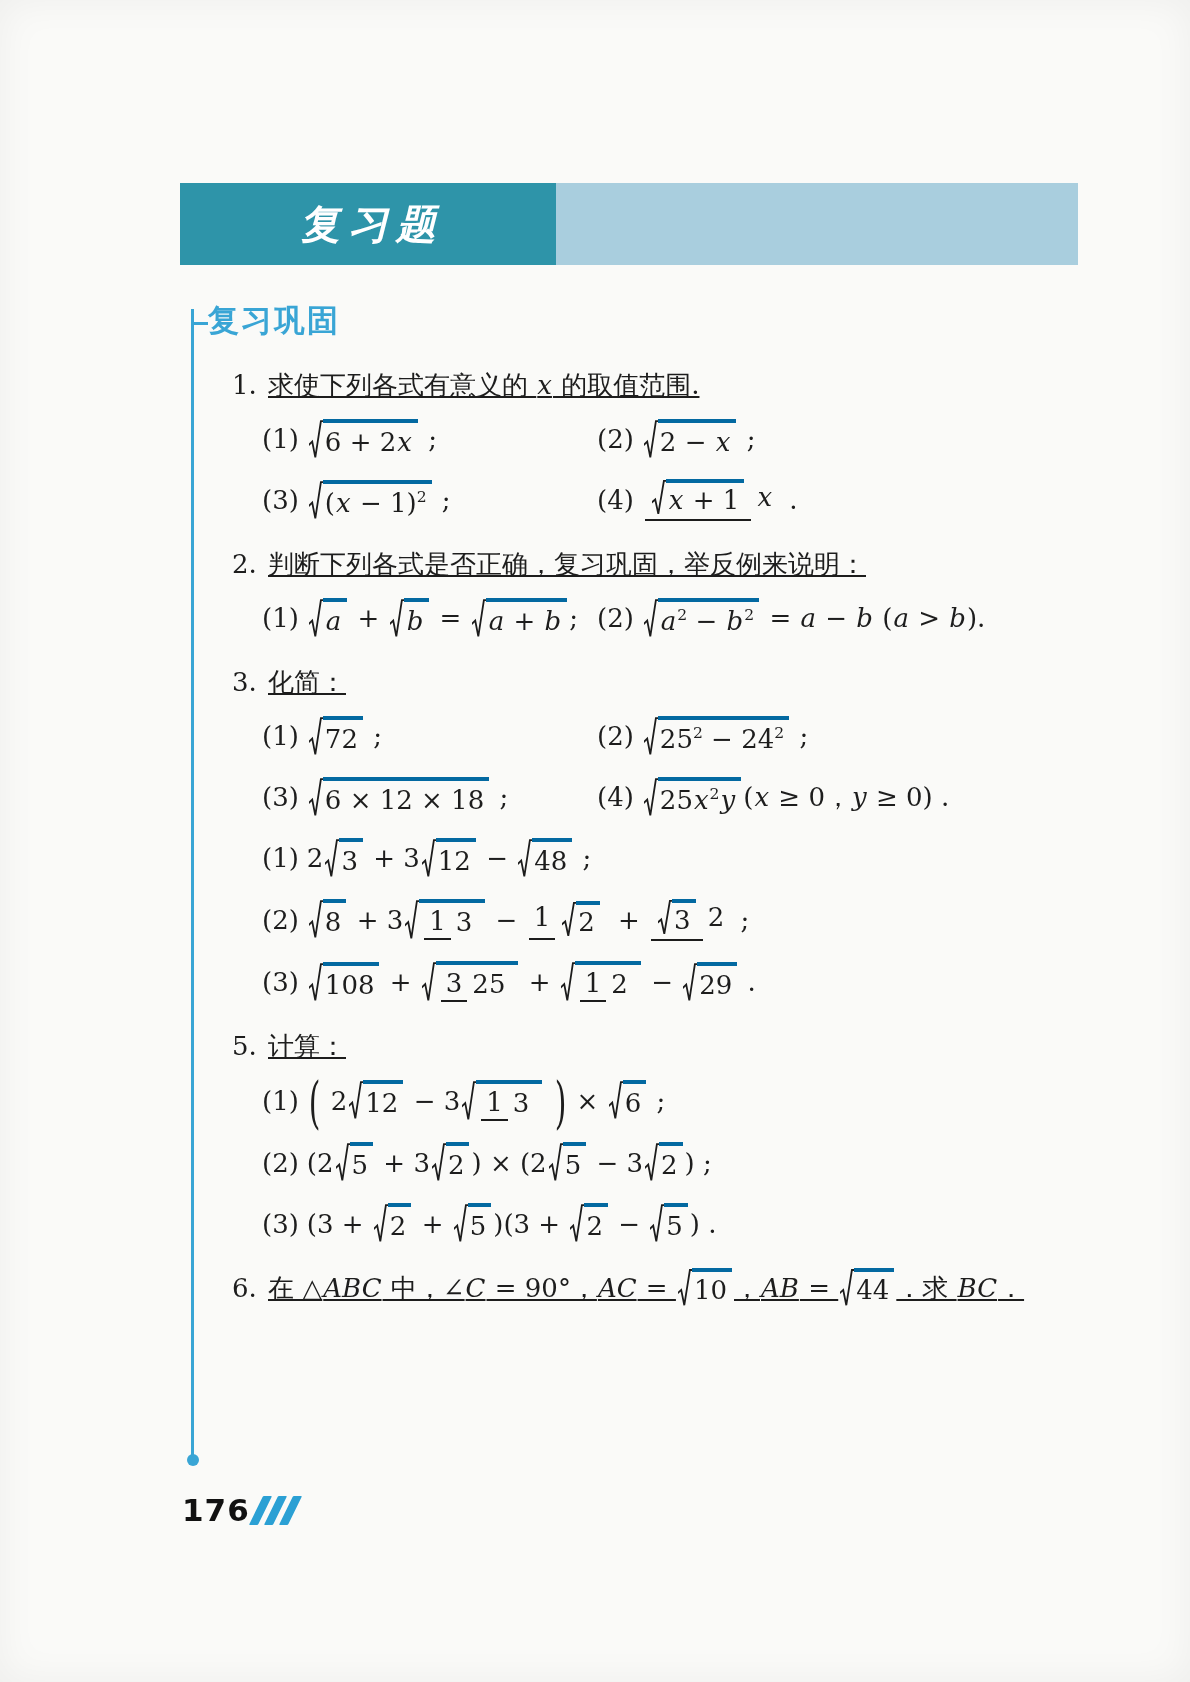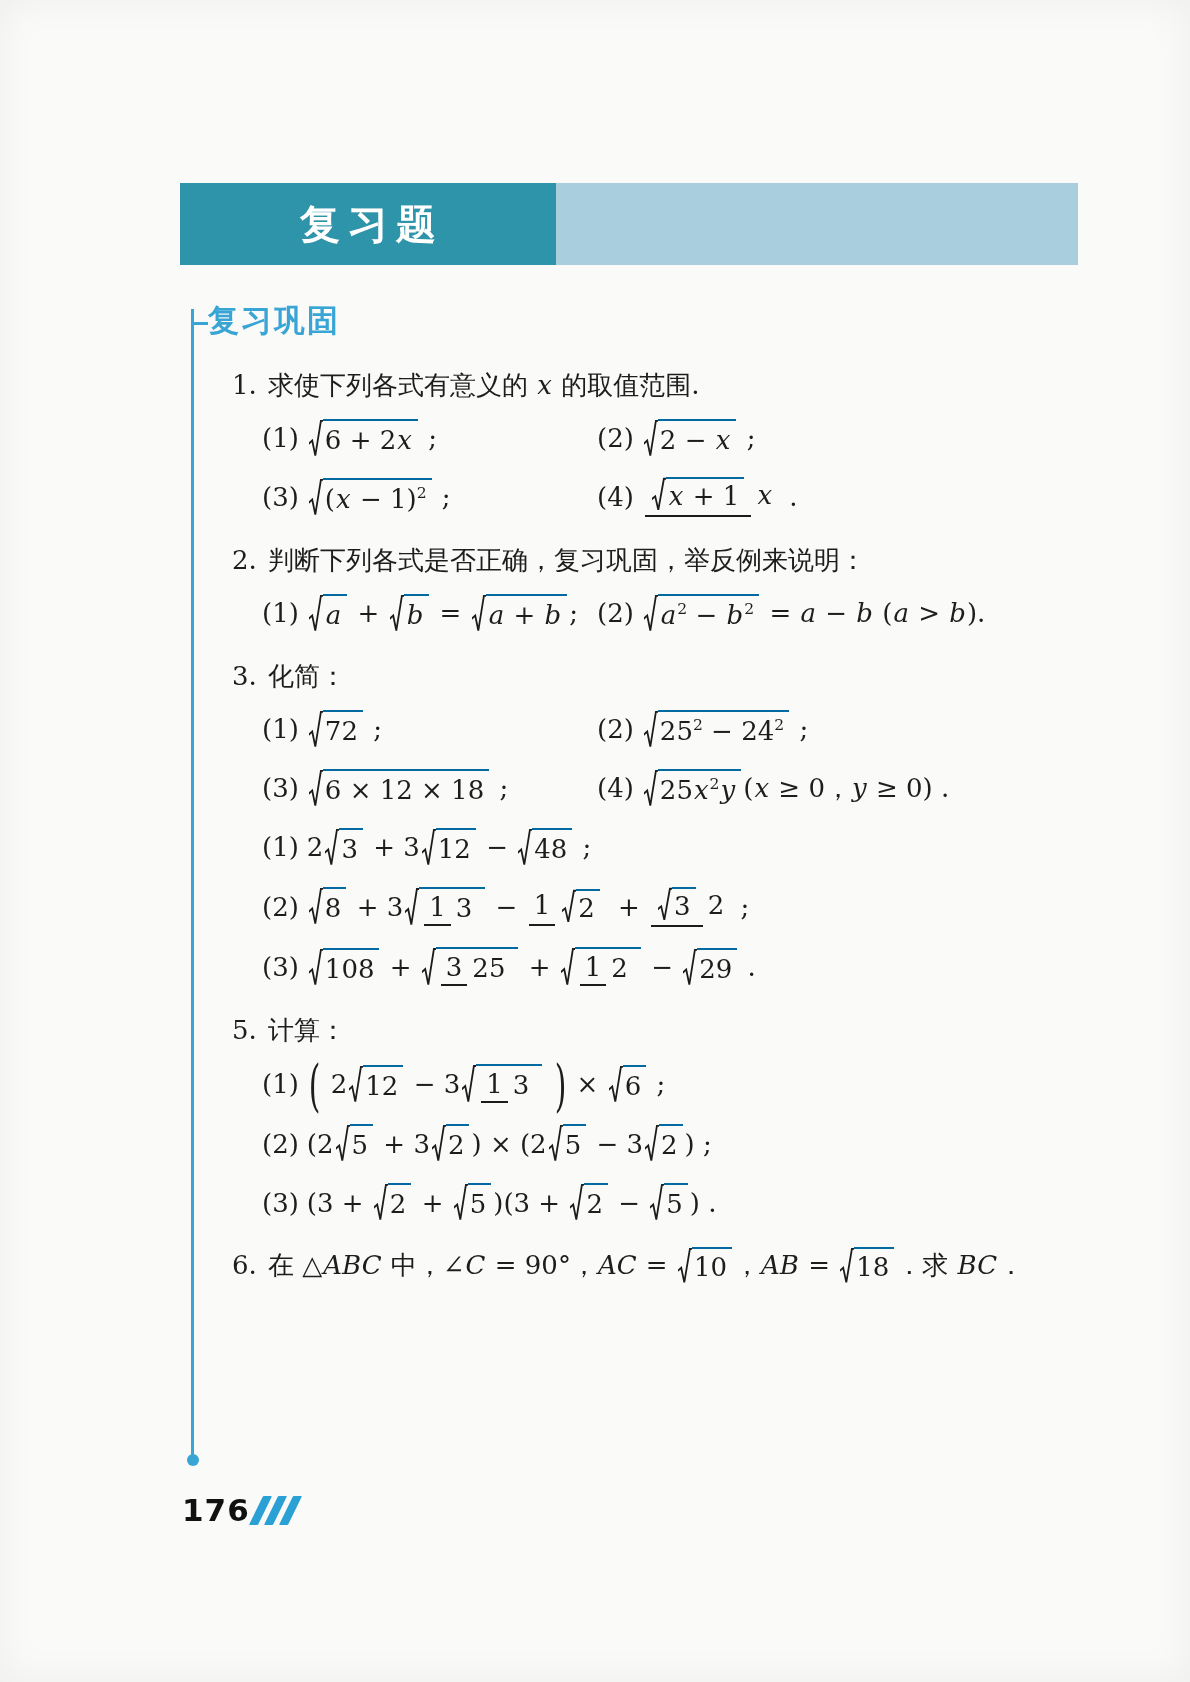--- a/index.html
+++ b/index.html
@@ -10,51 +10,51 @@
     font-family:"Liberation Serif", serif; color:#1d1d1d;
     box-shadow: inset 0 0 40px rgba(0,0,0,0.05);
   }
 
   
   .banner { position:absolute; left:180px; top:183px; width:898px; height:82px; display:flex; }
   .banner-dark { width:376px; height:100%; display:flex; align-items:center; justify-content:center; }
   .banner-light { flex:1; height:100%; }
   .banner-title {
     color:#ffffff; font-size:40px; font-weight:bold; letter-spacing:8px;
-    font-family:"DejaVu Sans", sans-serif; text-indent:8px;
+    font-family:"DejaVu Sans", sans-serif; text-indent:8px;font-style:italic;
   }
 
   
   .rail { position:absolute; left:191px; top:309px; width:3px; height:1152px; }
   .rail .dash { position:absolute; left:0; top:13px; width:17px; height:3px; }
   .rail .dot { position:absolute; left:-4.5px; bottom:-5px; width:12px; height:12px; border-radius:50%; }
   .section-title {
     position:absolute; left:208px; top:300px;
     font-size:31px; font-weight:bold; letter-spacing:2px;
     font-family:"DejaVu Sans", sans-serif;
   }
 
   
   .problems { position:absolute; left:232px; top:344px; width:830px; list-style:none; }
   .problem { margin-bottom:2px; }
-  .stem { margin:24px 0 18px; white-space:nowrap; font-size:26.5px; line-height:1.3; }
+  .stem { margin:24px 0 18px; white-space:nowrap; font-size:26.5px; line-height:1.3;text-decoration:underline; }
   .pnum { display:inline-block; min-width:30px; font-family:"DejaVu Serif", serif; font-size:26px; margin-right:6px; }
   .prow { display:flex; margin:0 0 20px 30px; align-items:flex-start; }
   .pcell { width:335px; white-space:nowrap; line-height:1.35; }
   .pcell:last-child { width:auto; flex:1; }
   .plabel { font-family:"DejaVu Serif", serif; font-size:26px; margin-right:8px; }
 
   
   .math { font-family:"DejaVu Serif", serif; font-size:26px; }
   .mi { font-style:italic; padding:0 1px; }
   sup { font-size:0.6em; line-height:0; }
   .sqrt { display:inline-flex; align-items:stretch; vertical-align:middle; margin:0 2px; transform:translateY(-2px); }
   .rad { width:14px; flex:none; display:flex; align-self:stretch; }
   .rad svg { width:100%; height:auto; flex:1; display:block; }
-  .vinc { border-top:2px solid #0369a1; padding:2px 5px 0 2px; display:inline-block; }
+  .vinc { border-top:4px solid #0369a1; padding:2px 5px 0 2px; display:inline-block; }
   .frac { display:inline-flex; flex-direction:row; vertical-align:middle; text-align:center; margin:0 3px; line-height:1.2; transform:translateY(-1px); }
   .frac .num { border-bottom:2px solid #1c1c1c; padding:0 5px 1px; }
   .frac .den { padding:1px 5px 0; }
   .big { display:inline-block; transform:scaleY(1.9); font-size:1.15em; font-weight:300; vertical-align:middle; margin:0 2px; }
 
   
   .footer { position:absolute; left:155px; top:1492px; display:flex; align-items:center;margin-left:27px; }
   .page-num { font-family:"DejaVu Sans", sans-serif; font-weight:bold; font-size:31px; color:#111; letter-spacing:1px; }
   .slashes { display:inline-flex; gap:6px; margin-left:6px; }
   .slash { width:9px; height:29px; transform:skewX(-26deg); border-radius:1px; }
@@ -396,21 +396,21 @@
                   <path d="M0 12.5 L2.3 11 L4.5 18.7 L8.5 1 L10 1" fill="none" stroke="#1c1c1c" stroke-width="1.8" vector-effect="non-scaling-stroke" stroke-linejoin="miter" stroke-linecap="square"></path>
                 </svg>
               </span>
               <span class="vinc">10</span>
             </span>，<span class="mi">AB</span> = <span class="sqrt">
               <span class="rad">
                 <svg viewBox="0 0 10 20" preserveAspectRatio="none">
                   <path d="M0 12.5 L2.3 11 L4.5 18.7 L8.5 1 L10 1" fill="none" stroke="#1c1c1c" stroke-width="1.8" vector-effect="non-scaling-stroke" stroke-linejoin="miter" stroke-linecap="square"></path>
                 </svg>
               </span>
-              <span class="vinc">18</span>
+              <span class="vinc">44</span>
             </span>．求 <span class="mi">BC</span>．</span></div>
       </div>
     </div>
 
   <div class="footer">
     <span class="page-num">176</span>
     <span class="slashes">
       <span class="slash" style="background: rgb(43, 160, 212);"></span>
       <span class="slash" style="background: rgb(43, 160, 212);"></span>
       <span class="slash" style="background: rgb(43, 160, 212);"></span>

